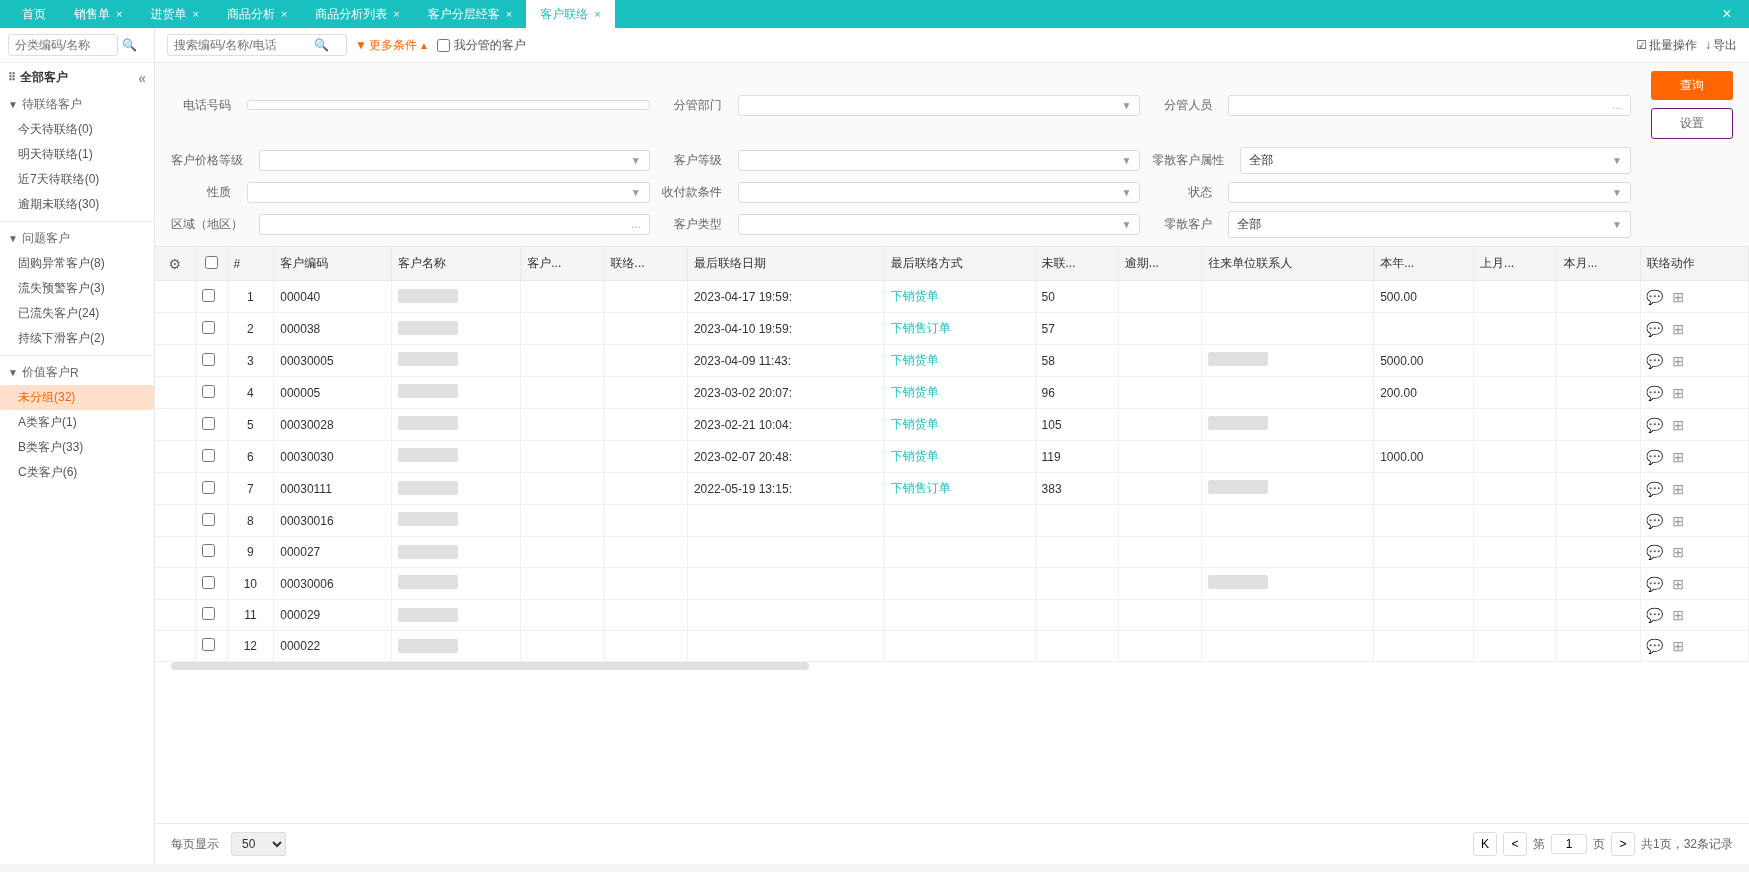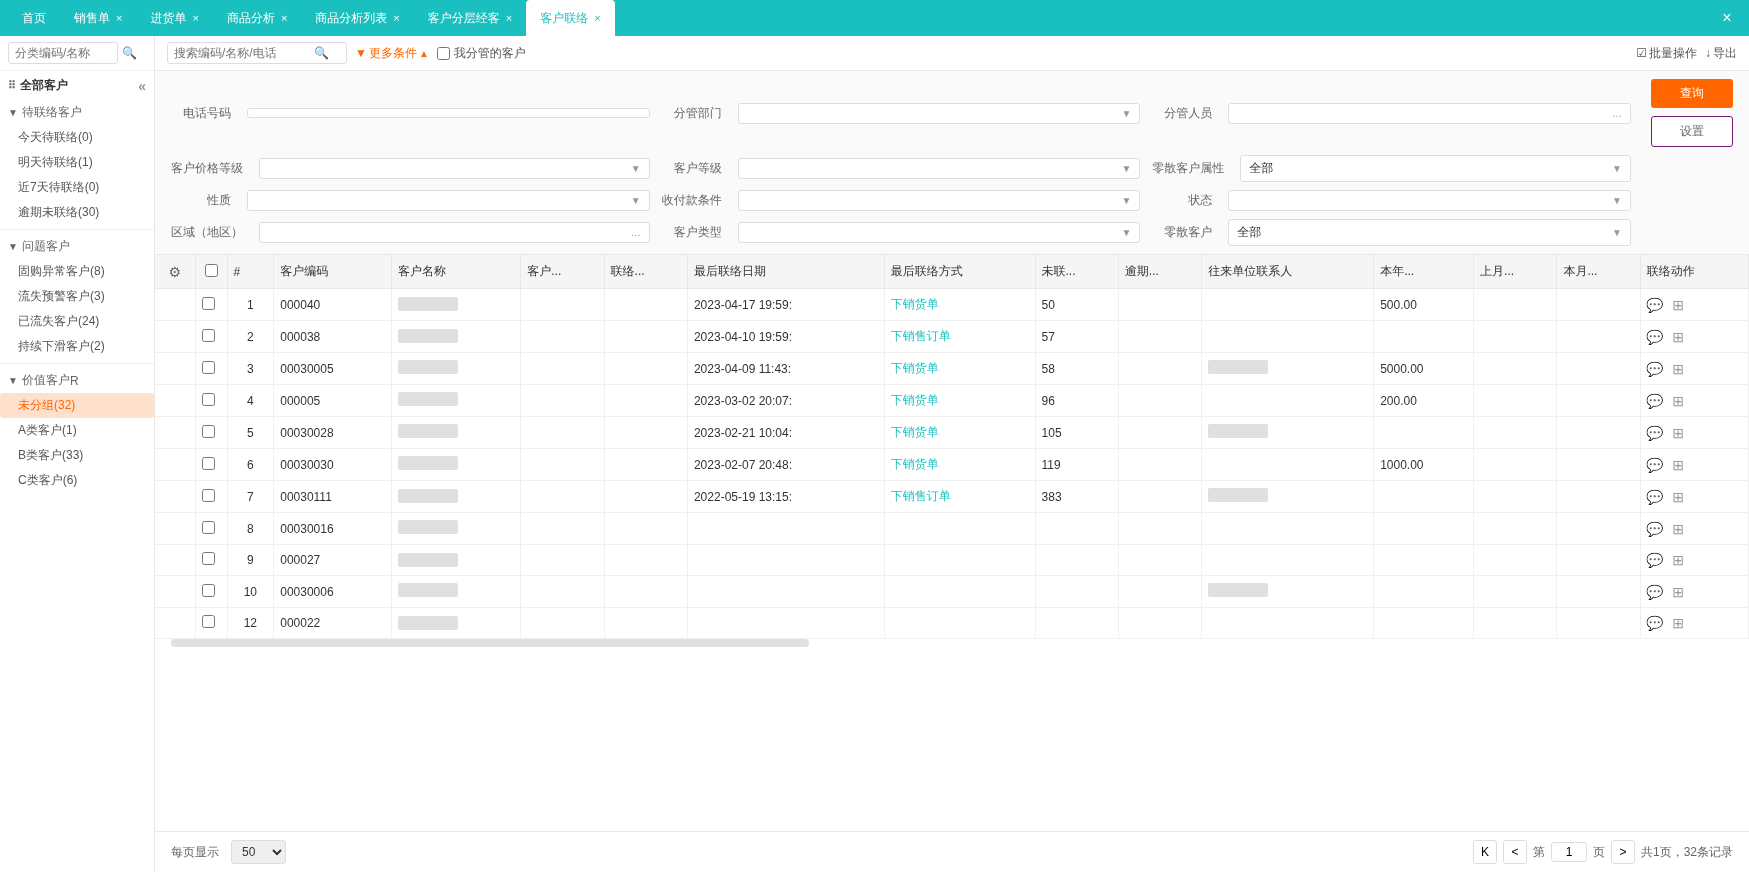--- a/index.html
+++ b/index.html
@@ -3,21 +3,21 @@
   <meta charset="utf-8">
   <style>
     * { box-sizing: border-box; margin: 0; padding: 0; font-family: 'Microsoft YaHei', Arial, sans-serif; font-size: 12px; }
     body { background: #f5f5f5; overflow: hidden; }
 
     
     .top-nav {
       background: #1abfbf;
       display: flex;
       align-items: center;
-      height: 36px;
+      height: 28px;
       padding: 0 8px;
       color: white;
     }
     .top-nav .nav-item {
       padding: 0 14px;
       height: 36px;
       display: flex;
       align-items: center;
       cursor: pointer;
       color: white;
@@ -880,20 +880,43 @@
               <td>
                 <div class="action-icons">
                   <span title="联络">💬</span>
                   <span title="更多">⊞</span>
                 </div>
               </td>
             </tr>
             <tr>
               <td></td>
               <td><input type="checkbox" style=""></td>
+              <td class="num">11</td>
+              <td>000029</td>
+              <td><span class="blurred">扑</span></td>
+              <td></td>
+              <td></td>
+              <td></td>
+              <td></td>
+              <td></td>
+              <td></td>
+              <td></td>
+              <td></td>
+              <td></td>
+              <td></td>
+              <td>
+                <div class="action-icons">
+                  <span title="联络">💬</span>
+                  <span title="更多">⊞</span>
+                </div>
+              </td>
+            </tr>
+            <tr>
+              <td></td>
+              <td><input type="checkbox" style=""></td>
               <td class="num">12</td>
               <td>000022</td>
               <td><span class="blurred">涙</span></td>
               <td></td>
               <td></td>
               <td></td>
               <td></td>
               <td></td>
               <td></td>
               <td></td>

